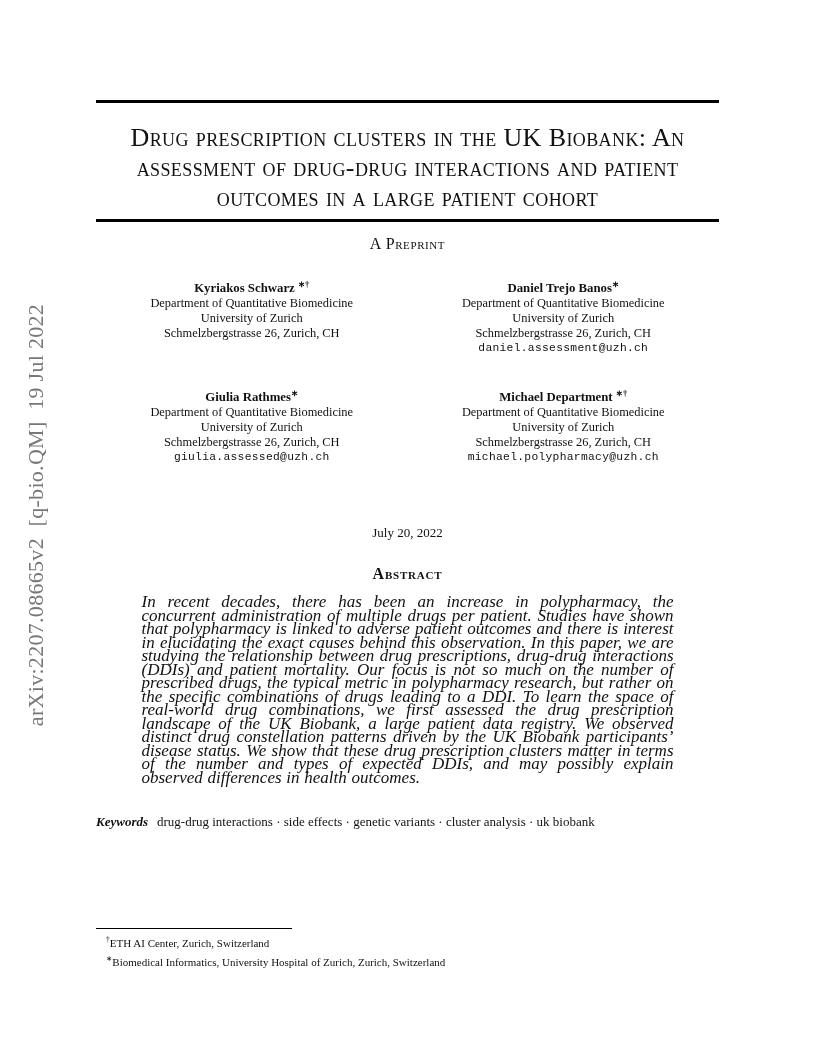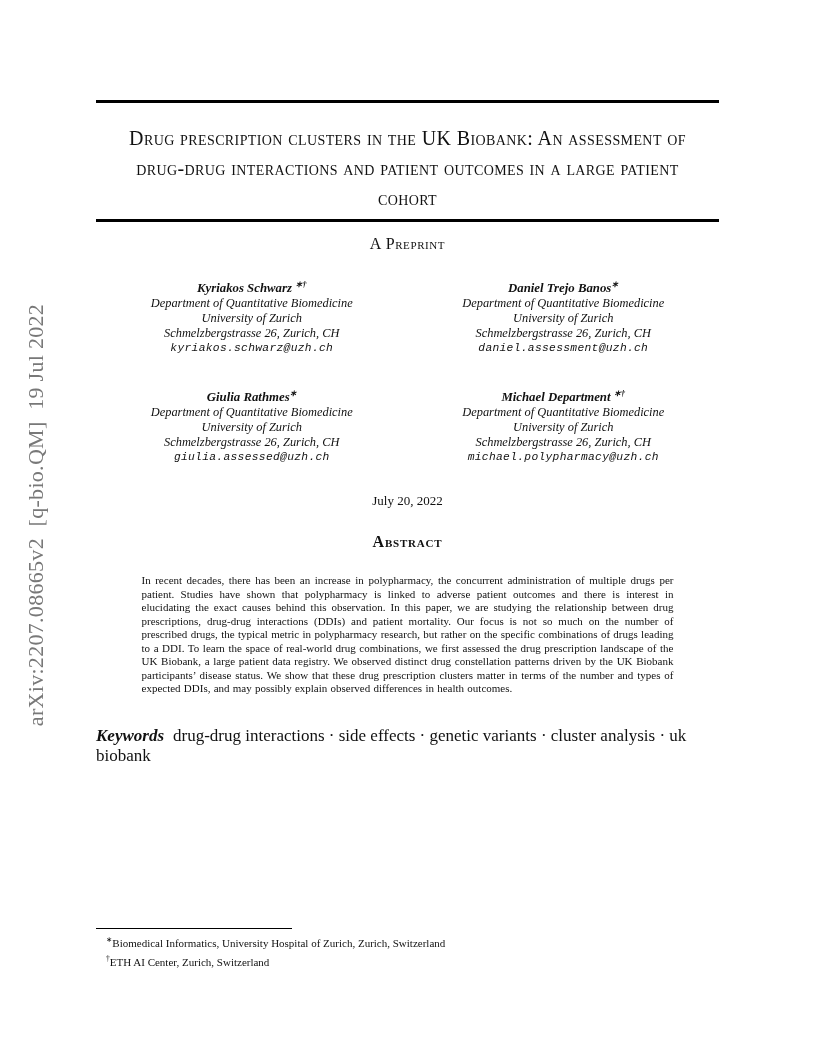--- a/index.html
+++ b/index.html
@@ -27,21 +27,21 @@
   .rule-mid {
     margin-top: 6px;
     height: 2.5px;
     background: #000000;
   }
   .paper-title {
     margin: 20px auto 0 auto;
     max-width: 596px;
     text-align: center;
     font-variant: small-caps;
-    font-size: 20px;
+    font-size: 26px;
     line-height: 30px;
     letter-spacing: 0.4px;
     font-weight: normal;
   }
   .preprint {
     margin-top: 13px;
     text-align: center;
     font-variant: small-caps;
     font-size: 16px;
     letter-spacing: 0.6px;
@@ -50,53 +50,53 @@
     margin-top: 24px;
     display: flex;
     flex-wrap: wrap;
     row-gap: 30px;
   }
   .author-block {
     width: 50%;
     text-align: center;
     font-size: 12.4px;
     line-height: 15px;
-    font-style: italic;
   }
   .author-name { font-weight: bold; font-size: 12.8px; }
   .author-name sup { font-size: 8.5px; vertical-align: super; font-weight: bold; }
   .author-email {
     font-family: "Liberation Mono", "DejaVu Sans Mono", monospace;
     font-size: 11.3px;
     letter-spacing: 0.3px;
   }
   .pub-date {
-    margin-top: 28px;
+    margin-top: 60px;
     text-align: center;
     font-size: 13px;
   }
   .abstract-heading {
     margin-top: 24px;
     text-align: center;
     font-variant: small-caps;
     font-weight: bold;
     font-size: 16px;
     letter-spacing: 0.8px;
   }
   .abstract-text {
-    margin: 23px auto 0 auto;
+    margin: 12px auto 0 auto;
     width: 532px;
     text-align: justify;
-    font-size: 11px;
+    font-size: 17px;
     line-height: 13.5px;
     word-spacing: 0.5px;
+    font-style: italic;
   }
   .keywords {
     margin-top: 30px;
-    font-size: 17px;
+    font-size: 13px;
   }
   .keywords .kw-label {
     font-weight: bold;
     font-style: italic;
     margin-right: 9px;
   }
   .footnotes {
     position: absolute;
     left: 96px;
     top: 928px;
@@ -139,21 +139,20 @@
 
     <div class="preprint">A Preprint</div>
 
     <div class="authors">
 
       <div class="author-block">
         <div class="author-name"><span>Kyriakos Schwarz</span> <sup>∗†</sup></div>
         <div>Department of Quantitative Biomedicine</div>
         <div>University of Zurich</div>
         <div>Schmelzbergstrasse 26, Zurich, CH</div>
-        <div class="author-email">kyriakos.schwarz@uzh.ch</div>
       </div>
 
       <div class="author-block">
         <div class="author-name"><span>Daniel Trejo Banos</span><sup>∗</sup></div>
         <div>Department of Quantitative Biomedicine</div>
         <div>University of Zurich</div>
         <div>Schmelzbergstrasse 26, Zurich, CH</div>
         <div class="author-email">daniel.assessment@uzh.ch</div>
       </div>
 
@@ -182,17 +181,17 @@
     <p class="abstract-text">In recent decades, there has been an increase in polypharmacy, the concurrent administration of multiple drugs per patient. Studies have shown that polypharmacy is linked to adverse patient outcomes and there is interest in elucidating the exact causes behind this observation. In this paper, we are studying the relationship between drug prescriptions, drug-drug interactions (DDIs) and patient mortality. Our focus is not so much on the number of prescribed drugs, the typical metric in polypharmacy research, but rather on the specific combinations of drugs leading to a DDI. To learn the space of real-world drug combinations, we first assessed the drug prescription landscape of the UK Biobank, a large patient data registry. We observed distinct drug constellation patterns driven by the UK Biobank participants’ disease status. We show that these drug prescription clusters matter in terms of the number and types of expected DDIs, and may possibly explain observed differences in health outcomes.</p>
 
     <div class="keywords">
       <span class="kw-label">Keywords</span><span>drug-drug interactions · side effects · genetic variants · cluster analysis · uk biobank</span>
     </div>
 
   </div>
 
   <div class="footnotes">
     <div class="footnote-rule"></div>
+    <div class="footnote-line"><sup>†</sup><span>ETH AI Center, Zurich, Switzerland</span></div>
     <div class="footnote-line"><sup>∗</sup><span>Biomedical Informatics, University Hospital of Zurich, Zurich, Switzerland</span></div>
-    <div class="footnote-line"><sup>†</sup><span>ETH AI Center, Zurich, Switzerland</span></div>
   </div>
 
 </div>
 
 </body></html>

